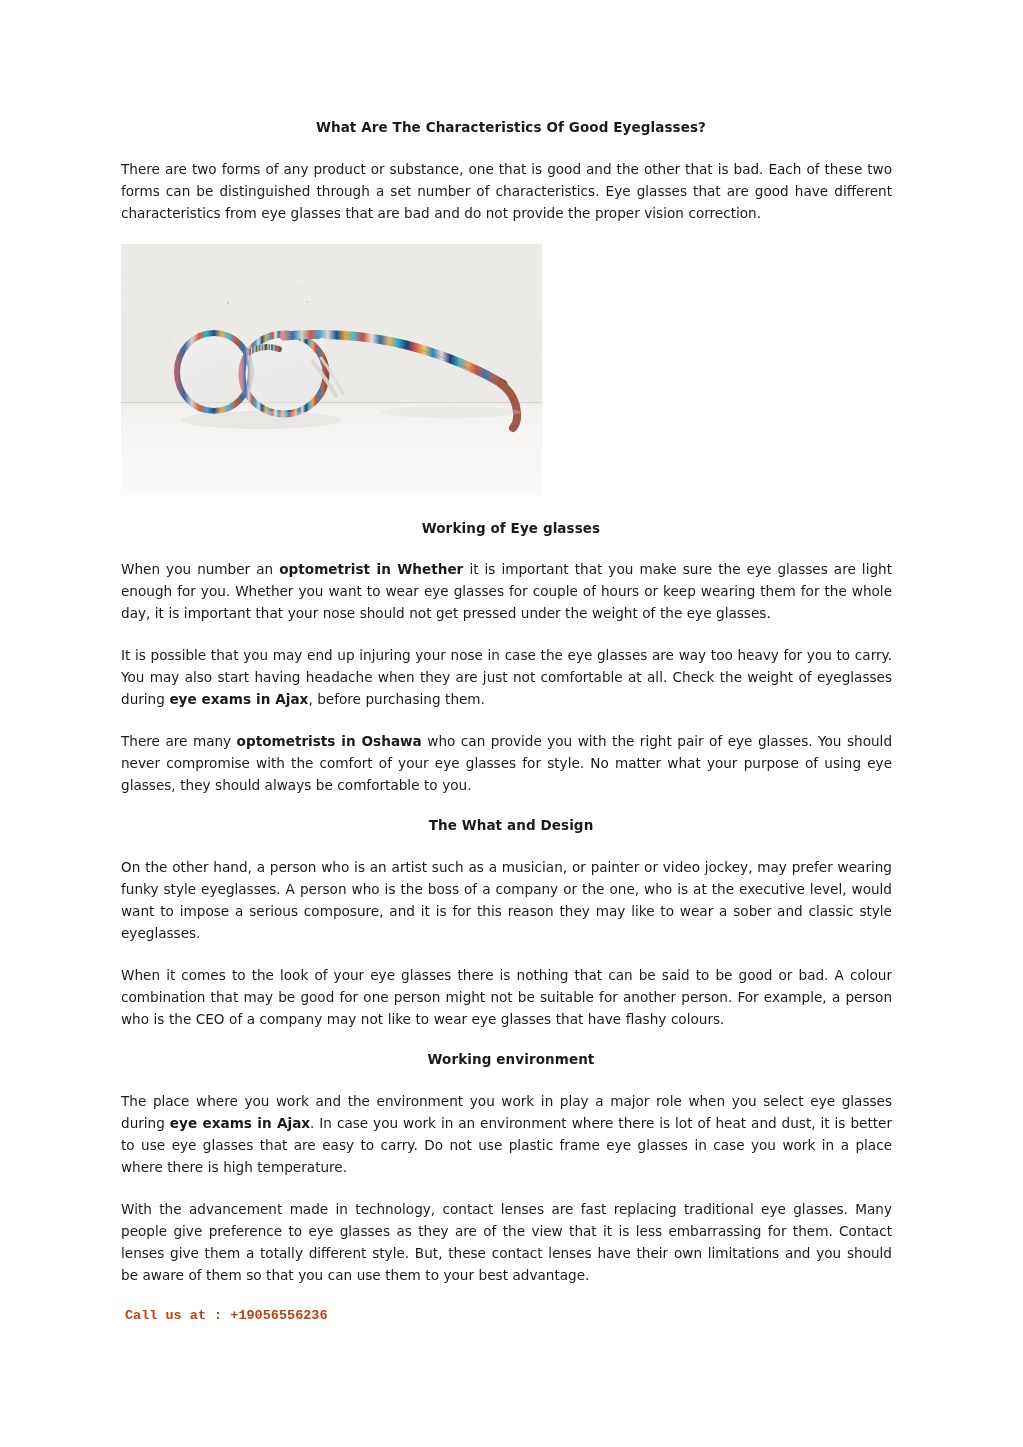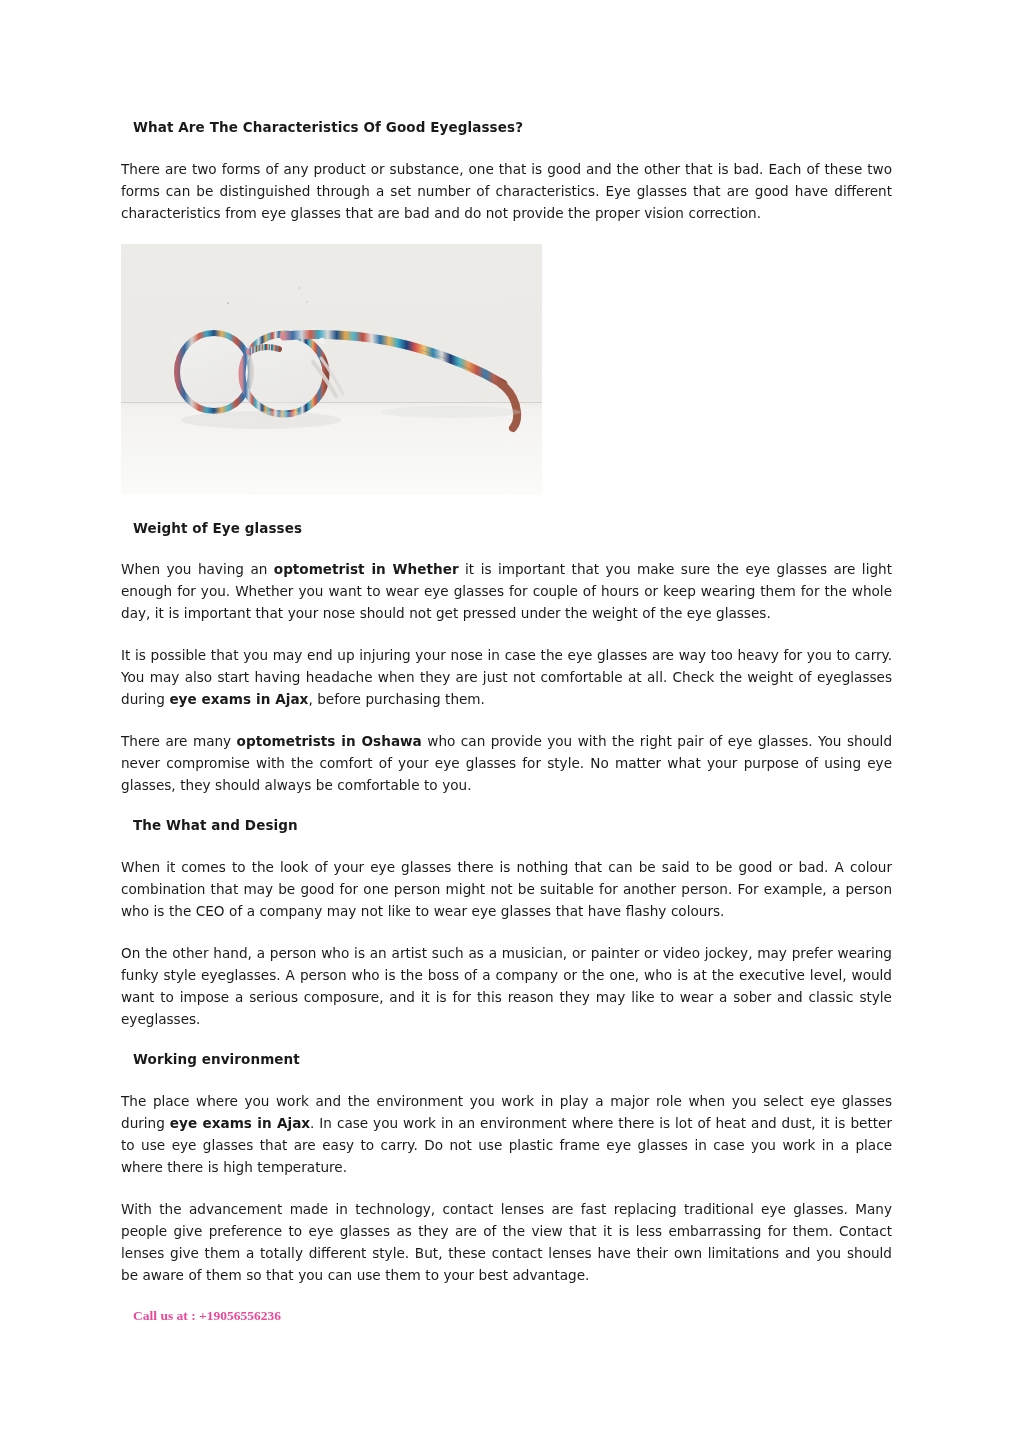--- a/index.html
+++ b/index.html
@@ -21,42 +21,43 @@
     left: 121px;
     top: 118px;
     width: 780px;
   }
   .heading {
     font-family: "DejaVu Sans", sans-serif;
     font-size: 13.5px;
     font-weight: bold;
     color: #1a1a1a;
     line-height: 1.45;
-    margin: 0 0 20px 12px;
+    margin: 0 0 20px 0;
     letter-spacing: 0.1px;
+    text-align: center;
   }
   .para {
     font-family: "DejaVu Sans", sans-serif;
     font-size: 13.6px;
     color: #1a1a1a;
     line-height: 1.62;
     text-align: justify;
     margin: 0 9px 20px 0;
     word-spacing: 0.2px;
   }
   .para b, .heading b {
     font-weight: bold;
   }
   .callout {
-    font-family: Liberation Serif, serif;
+    font-family: Liberation Mono, monospace;
     font-size: 13.5px;
     font-weight: bold;
-    color: #ec4899;
+    color: #c2410c;
     line-height: 1.45;
-    margin: 12px;
+    margin: 4px;
   }
   
   .photo-wrap {
     margin: 0 0 24px 0;
     width: 421px;
     height: 251px;
   }
   .photo {
     position: relative;
     width: 421px;
@@ -166,33 +167,33 @@
           <ellipse cx="330" cy="168" rx="70" ry="6" fill="#dcdad7" opacity="0.30"></ellipse>
 
           <circle cx="107" cy="59" r="1.1" fill="#b9b6b2" opacity="0.7"></circle>
           <circle cx="178" cy="44" r="1.0" fill="#c2bfbb" opacity="0.6"></circle>
           <circle cx="186" cy="58" r="0.9" fill="#bdbab6" opacity="0.6"></circle>
         </svg>
       </div>
     </div>
 
 
-    <h2 class="heading">Weight of Eye glasses</h2>
-
-    <p class="para"><span>When you having an </span><b>optometrist in Whether</b><span> it is important that you make sure the eye glasses are light enough for you. Whether you want to wear eye glasses for couple of hours or keep wearing them for the whole day, it is important that your nose should not get pressed under the weight of the eye glasses.</span></p>
+    <h2 class="heading">Working of Eye glasses</h2>
+
+    <p class="para"><span>When you number an </span><b>optometrist in Whether</b><span> it is important that you make sure the eye glasses are light enough for you. Whether you want to wear eye glasses for couple of hours or keep wearing them for the whole day, it is important that your nose should not get pressed under the weight of the eye glasses.</span></p>
 
     <p class="para"><span>It is possible that you may end up injuring your nose in case the eye glasses are way too heavy for you to carry. You may also start having headache when they are just not comfortable at all. Check the weight of eyeglasses during </span><b>eye exams in Ajax</b><span>, before purchasing them.</span></p>
 
     <p class="para"><span>There are many </span><b>optometrists in Oshawa</b><span> who can provide you with the right pair of eye glasses. You should never compromise with the comfort of your eye glasses for style. No matter what your purpose of using eye glasses, they should always be comfortable to you.</span></p>
 
     <h2 class="heading">The What and Design</h2>
 
+    <p class="para">On the other hand, a person who is an artist such as a musician, or painter or video jockey, may prefer wearing funky style eyeglasses. A person who is the boss of a company or the one, who is at the executive level, would want to impose a serious composure, and it is for this reason they may like to wear a sober and classic style eyeglasses.</p>
+
     <p class="para">When it comes to the look of your eye glasses there is nothing that can be said to be good or bad. A colour combination that may be good for one person might not be suitable for another person. For example, a person who is the CEO of a company may not like to wear eye glasses that have flashy colours.</p>
-
-    <p class="para">On the other hand, a person who is an artist such as a musician, or painter or video jockey, may prefer wearing funky style eyeglasses. A person who is the boss of a company or the one, who is at the executive level, would want to impose a serious composure, and it is for this reason they may like to wear a sober and classic style eyeglasses.</p>
 
     <h2 class="heading">Working environment</h2>
 
     <p class="para"><span>The place where you work and the environment you work in play a major role when you select eye glasses during </span><b>eye exams in Ajax</b><span>. In case you work in an environment where there is lot of heat and dust, it is better to use eye glasses that are easy to carry. Do not use plastic frame eye glasses in case you work in a place where there is high temperature.</span></p>
 
     <p class="para">With the advancement made in technology, contact lenses are fast replacing traditional eye glasses. Many people give preference to eye glasses as they are of the view that it is less embarrassing for them. Contact lenses give them a totally different style. But, these contact lenses have their own limitations and you should be aware of them so that you can use them to your best advantage.</p>
 
     <p class="callout">Call us at : +19056556236</p>
 
   </div>

